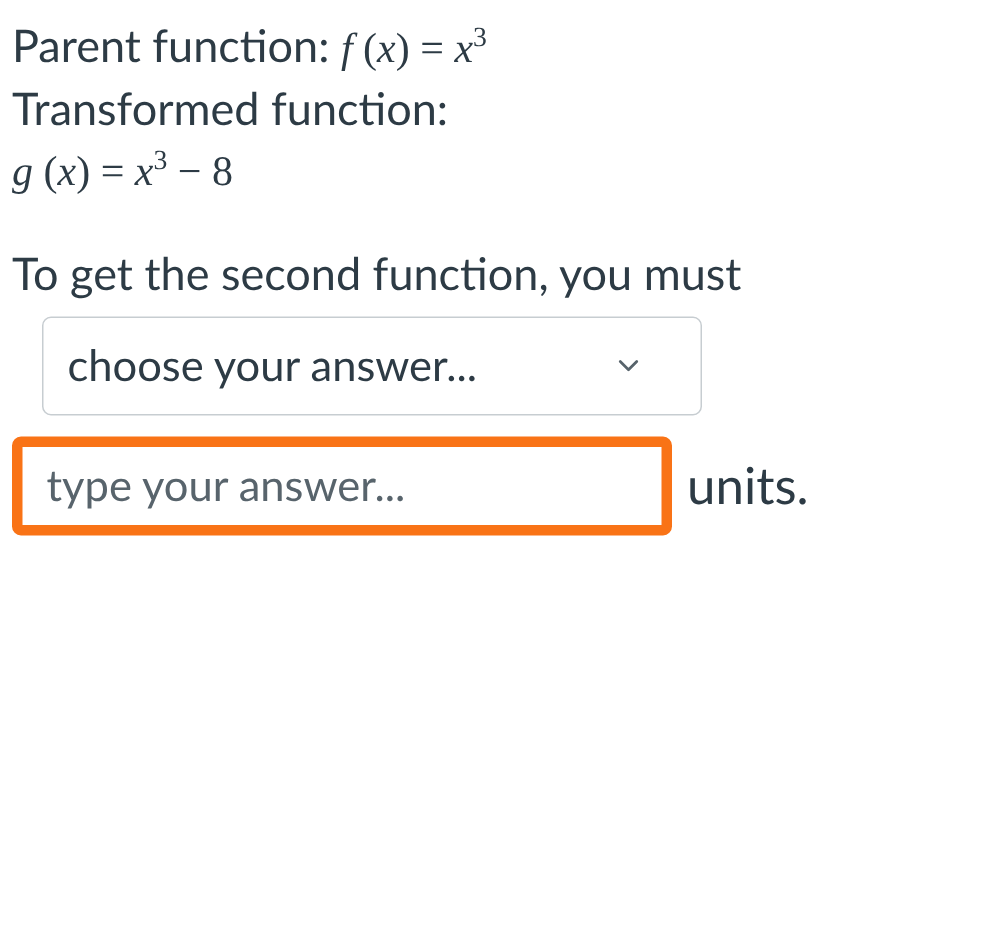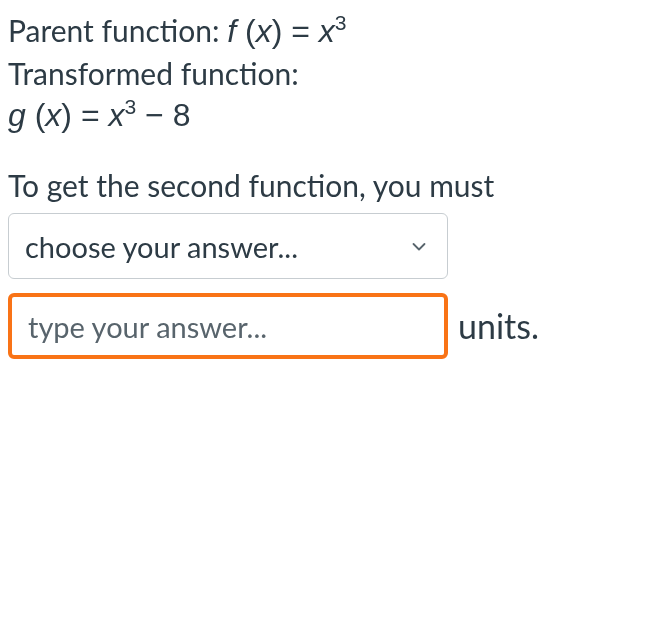--- a/index.html
+++ b/index.html
@@ -12,23 +12,23 @@
     color: #333;
     background: #fff;
     width: 672px;
     font-size: 30px;
     line-height: 1.35;
   }
   .text-line {
     color: #2d3b45;
   }
   .math {
-    font-family: Liberation Sans, sans-serif;
+    font-family: Liberation Serif, serif;
     font-style: italic;
-    font-size: 32px;
+    font-size: 28px;
   }
   .math .rm {
     font-style: normal;
   }
   .math sup {
     font-size: 0.66em;
     vertical-align: super;
     line-height: 0;
     font-style: normal;
   }
@@ -54,37 +54,38 @@
     border-radius: 6px;
     background: #fff;
     padding: 0 50px 0 16px;
     font-size: 29px;
     font-family: inherit;
     color: #2d3b45;
     text-align: left;
     cursor: pointer;
     display: flex;
     align-items: center;
+    margin-left: 20px;
   }
   .chevron {
     position: absolute;
     right: 18px;
     top: 50%;
     transform: translateY(-50%);
     pointer-events: none;
   }
   .input-row {
     display: flex;
     align-items: center;
     gap: 10px;
   }
   .text-input {
     width: 440px;
     height: 66px;
-    border: 4px solid #f97316;
+    border: 7px solid #f97316;
     border-radius: 6px;
     background: #fff;
     padding: 0 16px;
     font-size: 29px;
     font-family: inherit;
     color: #2d3b45;
   }
   .text-input::placeholder {
     color: #58646c;
     opacity: 1;

